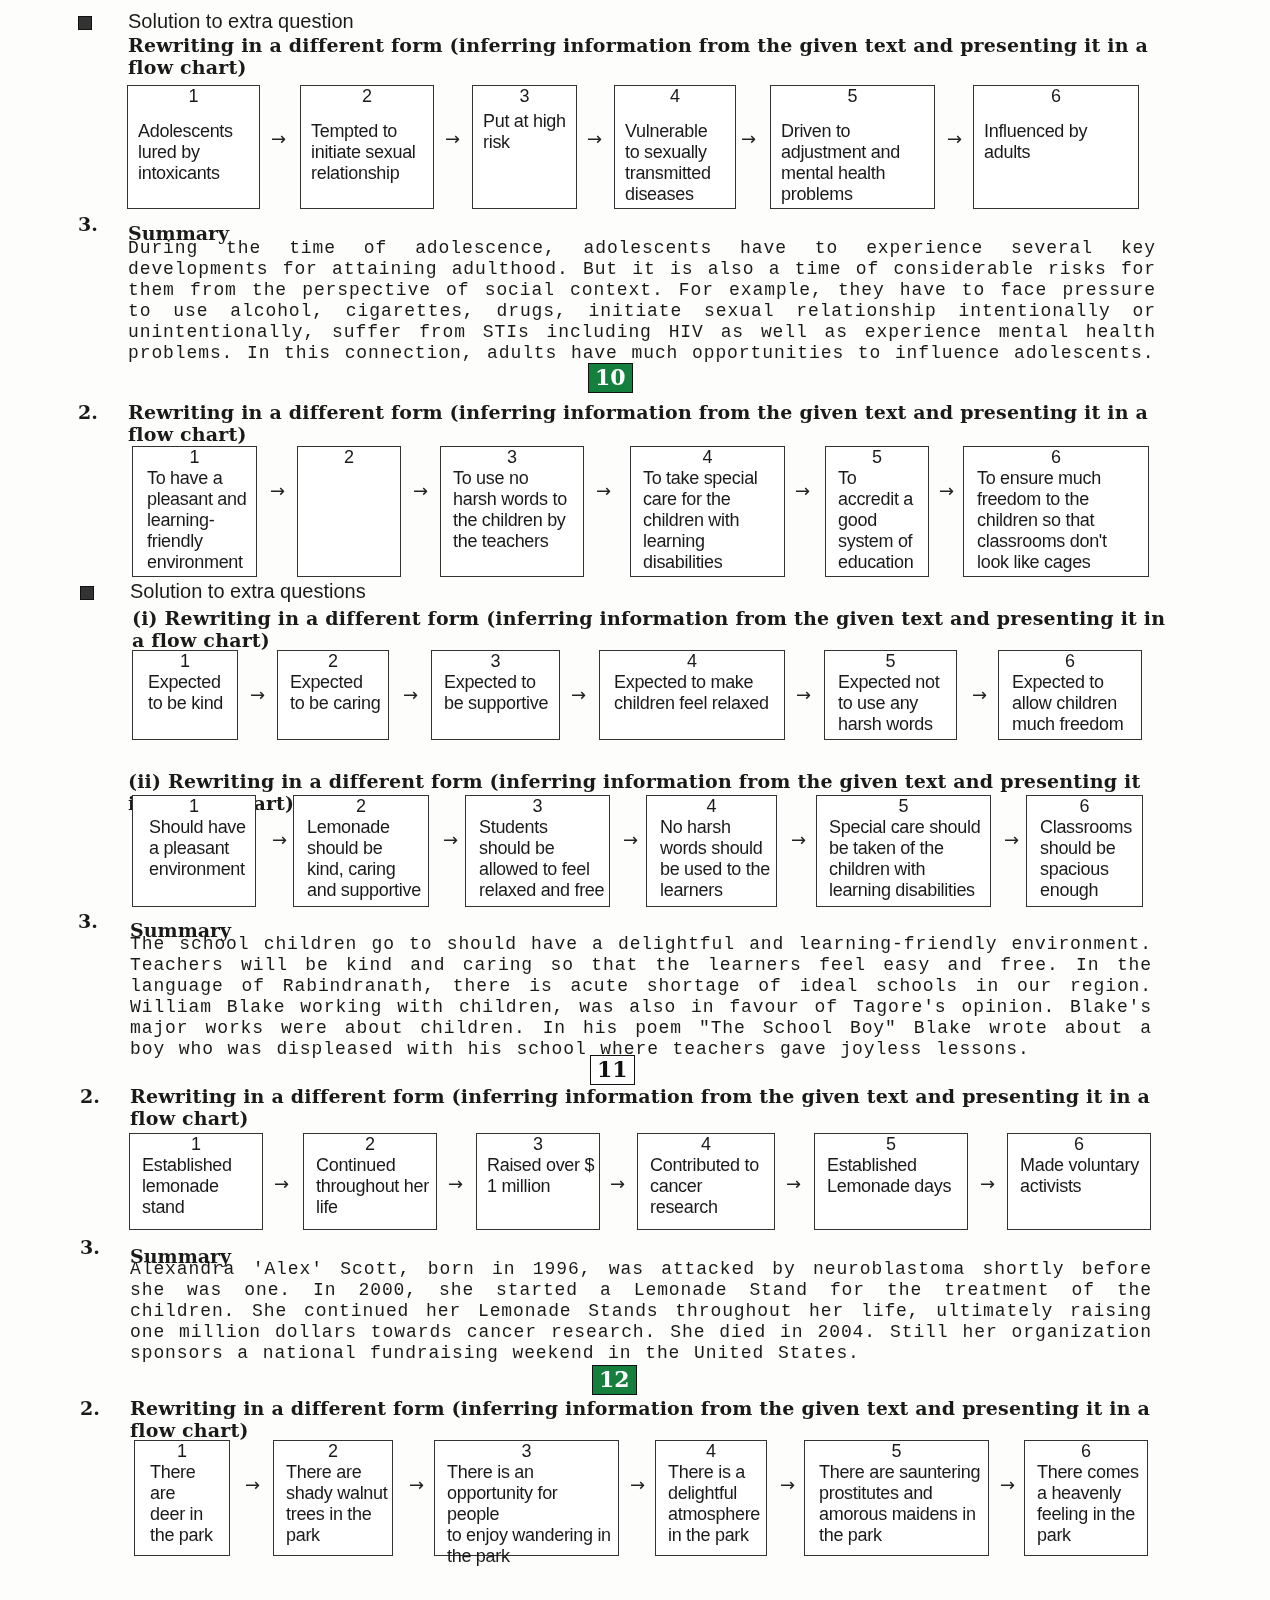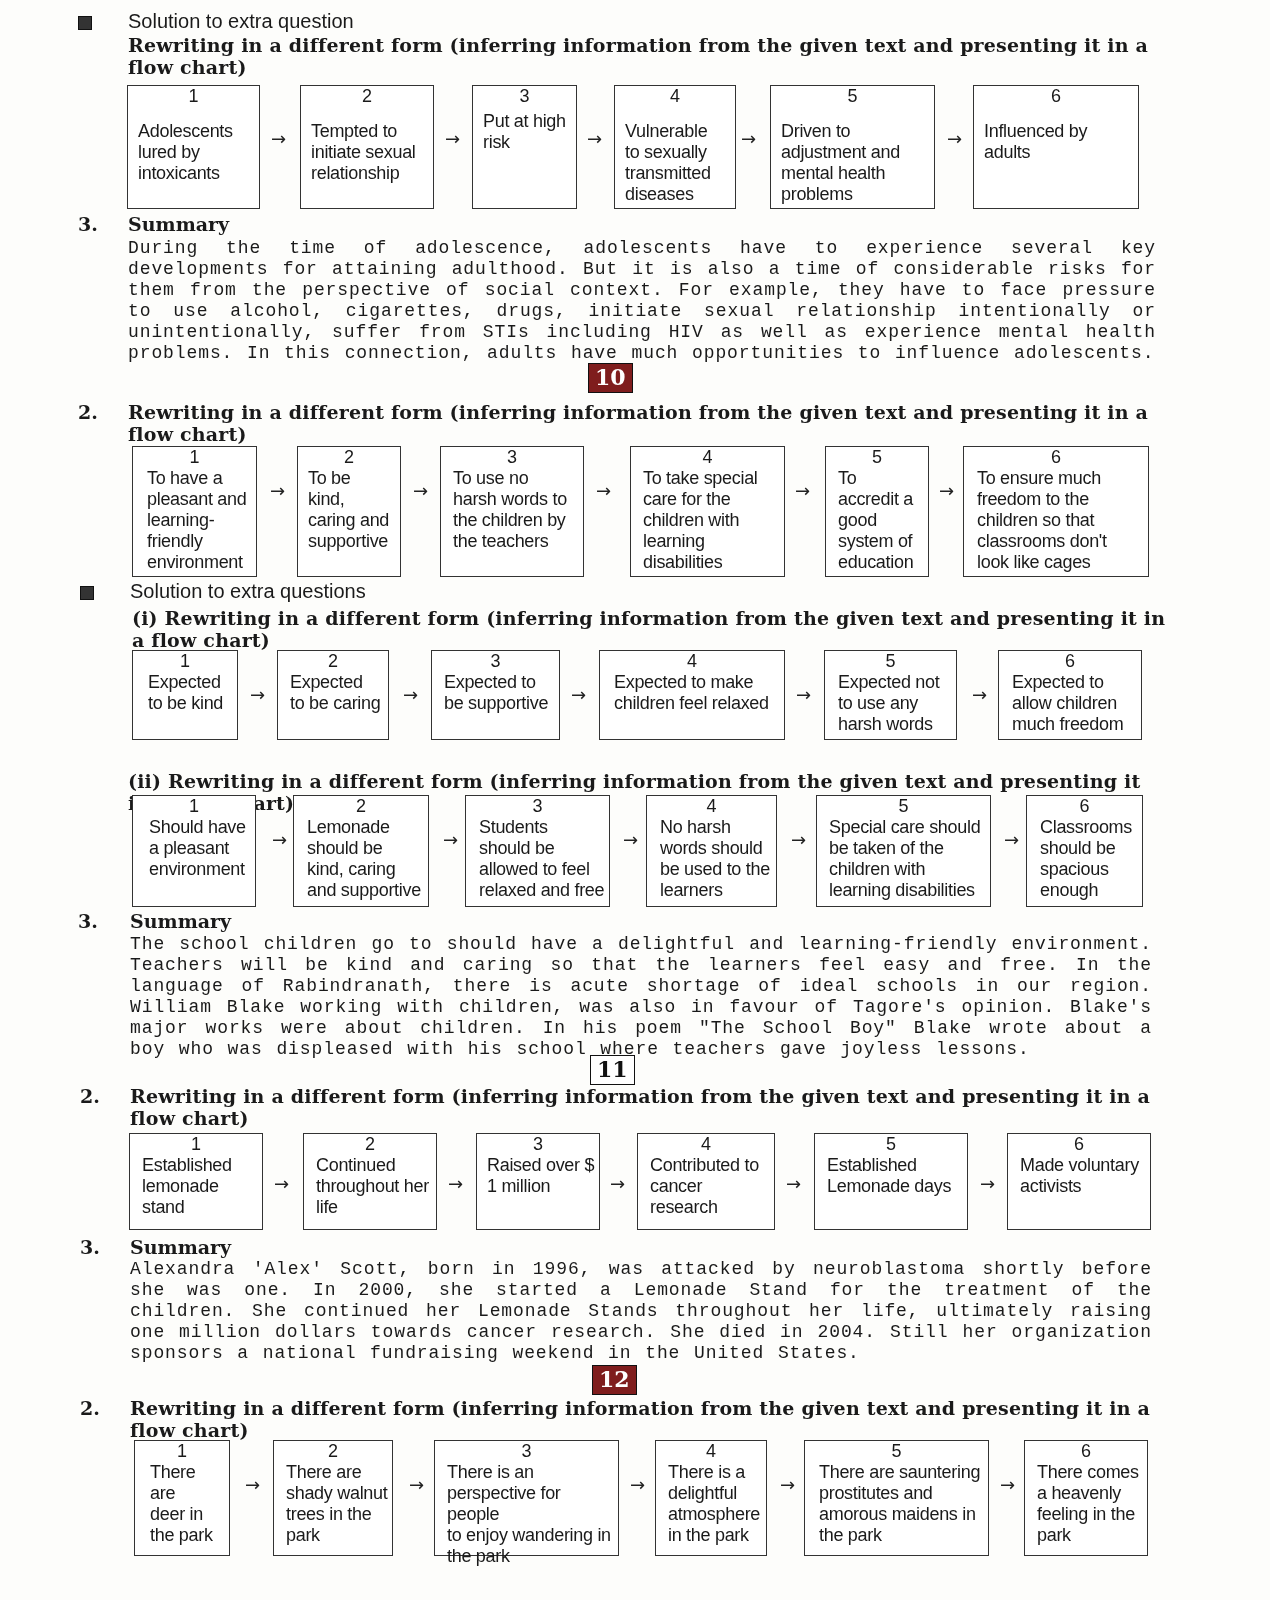--- a/index.html
+++ b/index.html
@@ -2,28 +2,28 @@
 <html><head>
 <meta charset="utf-8">
 <style>
   html, body { margin:0; padding:0; }
   body { width:1270px; height:1600px; background:#fdfdfb; color:#1a1a1a; position:relative; overflow:hidden; font-family:"Liberation Serif", serif; }
   .abs { position:absolute; }
   .sol-mark { width:12px; height:12px; background:#333; border:1px solid #111; }
   .sol-title { font-family:"Liberation Sans", sans-serif; font-size:20px; }
   .heading { font-family:"DejaVu Serif", serif; font-weight:bold; font-size:19px; line-height:22px; letter-spacing:0.2px; width:1040px; }
   .qnum { font-family:"DejaVu Serif", serif; font-weight:bold; font-size:19px; }
-  .summary-label { font-family:"DejaVu Serif", serif; font-weight:bold; font-size:19px; }
+  .summary-label { font-family:"DejaVu Serif", serif; font-weight:bold; font-size:19px;margin-top:9px; }
   .para { font-family:Liberation Mono, monospace; font-size:18px; line-height:21px; text-align:justify; text-align-last:left; width:1028px; letter-spacing:0.9px; word-spacing:2px; }
   .box { position:absolute; border:1.5px solid #333; background:#fff; box-sizing:border-box; font-family:"Liberation Sans", sans-serif; font-size:18px; line-height:21px; color:#1a1a1a; }
   .box .num { text-align:center; display:block; }
   .box .txt { display:block; padding-left:10px; padding-right:4px; white-space:pre-line; letter-spacing:-0.3px; }
   .arrow { position:absolute; font-family:"DejaVu Sans", sans-serif; font-size:18px; color:#222; }
   .badge { position:absolute; font-family:"DejaVu Serif", serif; font-weight:bold; font-size:22px; line-height:26px; height:28px; border:1.5px solid #111; padding:0 6px; }
-  .badge.dark { background:#7f1d1d; color:#fff; }
+  .badge.dark { background:#15803d; color:#fff; }
   .badge.light { background:#fff; color:#111; }
 </style>
 </head>
 <body>
 
 <div class="abs sol-mark" style="left:78px;top:16px;"></div>
 <div class="abs sol-title" style="left:128px;top:10px;">Solution to extra question</div>
 <div class="abs heading" style="left:128px;top:34px;">Rewriting in a different form (inferring information from the given text and presenting it in a flow chart)</div>
 
 <div>
@@ -84,24 +84,20 @@
       <span class="num">1</span>
       <span class="txt" style="padding-left:14px;">To have a
 pleasant and
 learning-
 friendly
 environment</span>
     </div>
   <span class="arrow" style="left:270px;top:480px;">→</span>
   <div class="box" style="left:297px;top:446px;width:104px;height:131px;">
       <span class="num">2</span>
-      <span class="txt">To be
-kind,
-caring and
-supportive</span>
     </div>
   <span class="arrow" style="left:413px;top:480px;">→</span>
   <div class="box" style="left:440px;top:446px;width:144px;height:131px;">
       <span class="num">3</span>
       <span class="txt" style="padding-left:12px;">To use no
 harsh words to
 the children by
 the teachers</span>
     </div>
   <span class="arrow" style="left:596px;top:480px;">→</span>
@@ -299,21 +295,21 @@
       <span class="num">2</span>
       <span class="txt" style="padding-left:12px;">There are
 shady walnut
 trees in the
 park</span>
     </div>
   <span class="arrow" style="left:409px;top:1474px;">→</span>
   <div class="box" style="left:434px;top:1440px;width:185px;height:116px;">
       <span class="num">3</span>
       <span class="txt" style="padding-left:12px;">There is an
-perspective for people
+opportunity for people
 to enjoy wandering in
 the park</span>
     </div>
   <span class="arrow" style="left:630px;top:1474px;">→</span>
   <div class="box" style="left:655px;top:1440px;width:112px;height:116px;">
       <span class="num">4</span>
       <span class="txt" style="padding-left:12px;">There is a
 delightful
 atmosphere
 in the park</span>

